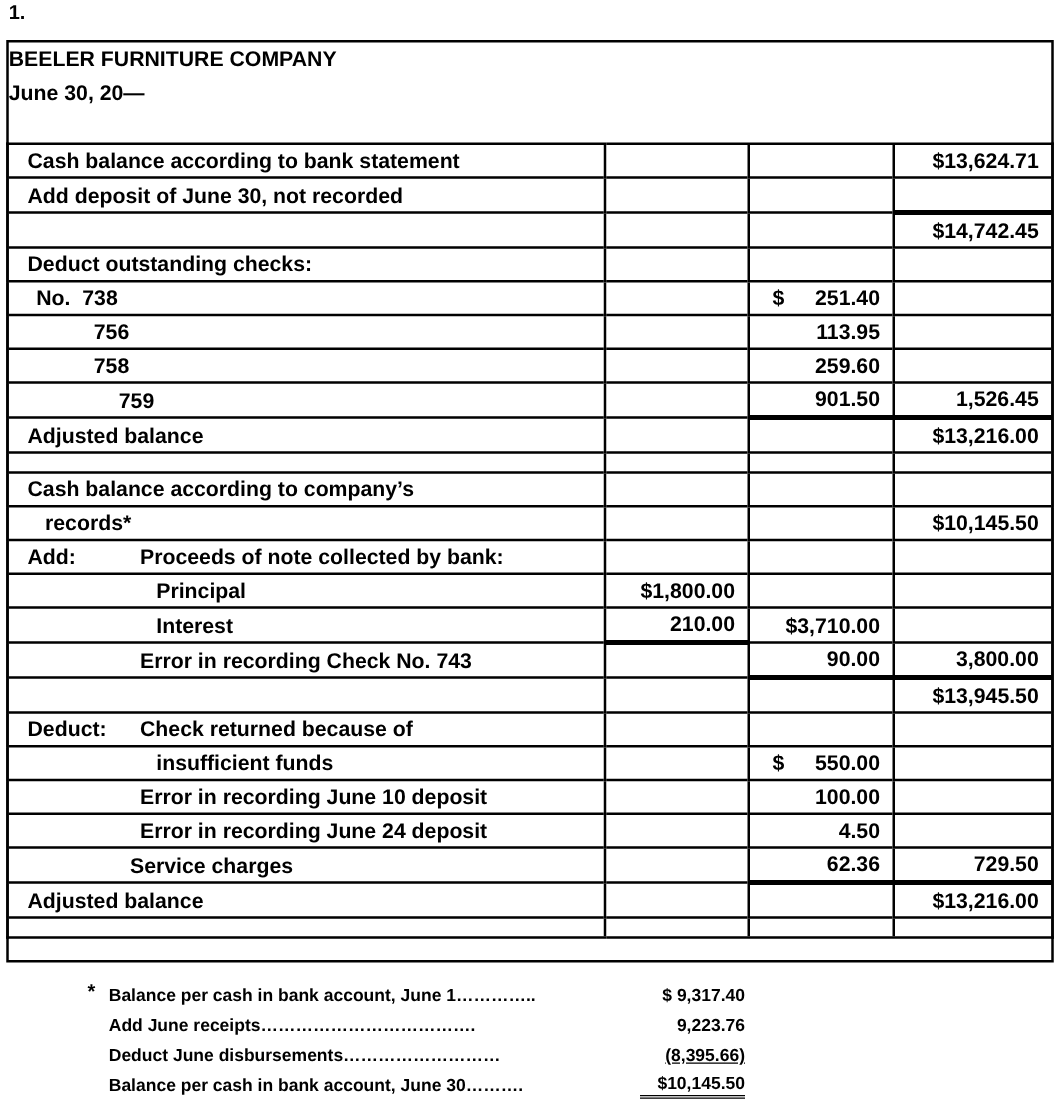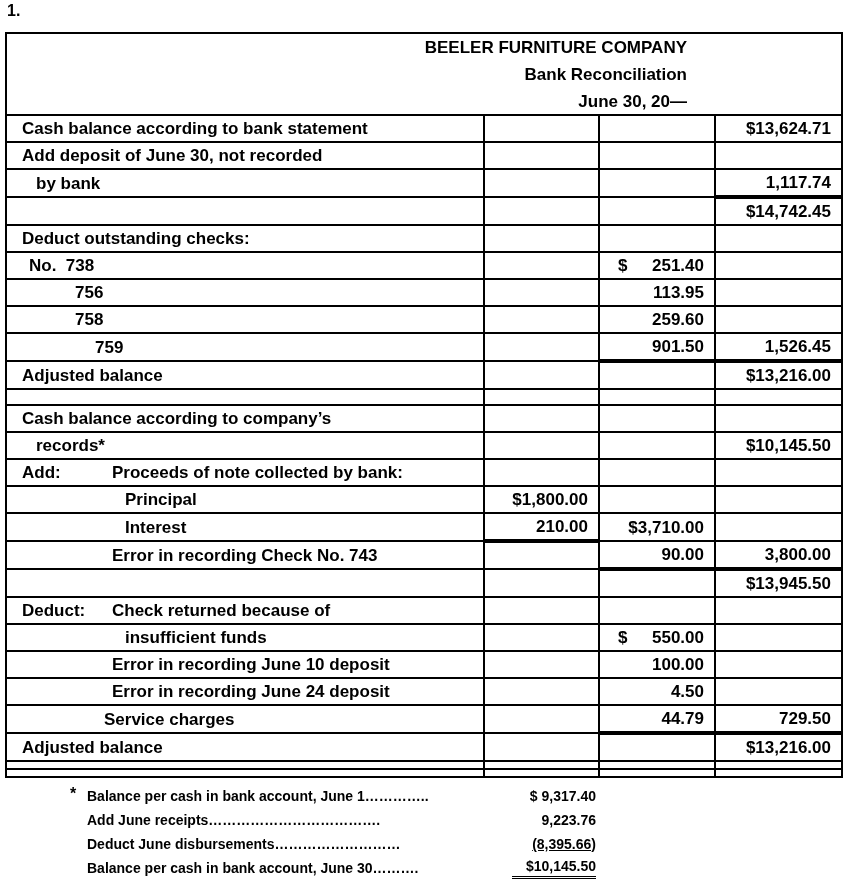--- a/index.html
+++ b/index.html
@@ -7,21 +7,21 @@
       width: 846px; height: 881px; position: relative; overflow: hidden;
       font-family: "Liberation Sans", "DejaVu Sans", sans-serif;
       color: #000000; font-weight: bold;
     }
     .problem-num { position: absolute; left: 7px; top: 2px; font-size: 16px; font-weight: bold; }
     .frame {
       position: absolute; left: 5px; top: 32px; width: 834px; height: 734px;
       border: 2px solid #000;
     }
     .header {
-      position: absolute; left: 0; top: 0; width: 680px; height: 80px; text-align: right;
+      position: absolute; left: 0; top: 0; width: 680px; height: 80px; text-align: left;
     }
     .header div { font-size: 17px; line-height: 27px; }
     .header .h1 { margin-top: 0px; }
     table.grid {
       position: absolute; left: -2px; top: 80px;
       width: 836px; border-collapse: collapse; table-layout: fixed;
     }
     table.grid td {
       border-top: 2px solid #000; border-left: 2px solid #000;
       height: 25px; padding: 0; font-size: 17px; line-height: 25px;
@@ -48,21 +48,20 @@
     .fn-val.dbl { border-bottom: 3px double #000; line-height: 20px; }
   </style>
 </head>
 <body>
 
 <div class="problem-num">1.</div>
 
 <div class="frame">
   <div class="header">
     <div class="h1">BEELER FURNITURE COMPANY</div>
-    <div>Bank Reconciliation</div>
     <div>June 30, 20—</div>
   </div>
 
   <table class="grid">
     <colgroup>
       <col style="width:478px">
         <col style="width:115px">
         <col style="width:116px">
         <col style="width:127px">
     </colgroup>
@@ -74,26 +73,20 @@
           <td></td>
       <td class="num">$13,624.71</td>
     </tr>
     <tr>
       <td class="lbl">Add deposit of June 30, not recorded</td>
       <td></td>
           <td></td>
           <td></td>
     </tr>
     <tr>
-      <td class="lbl ind1" style="padding-left:29px !important">by bank</td>
-      <td></td>
-          <td></td>
-      <td class="num">1,117.74</td>
-    </tr>
-    <tr>
       <td></td>
           <td></td>
           <td></td>
       <td class="num thick-top">$14,742.45</td>
     </tr>
     <tr>
       <td class="lbl">Deduct outstanding checks:</td>
       <td></td>
           <td></td>
           <td></td>
@@ -199,21 +192,21 @@
     </tr>
     <tr>
       <td class="lbl" style="padding-left:105px">Error in recording June 24 deposit</td>
       <td></td>
       <td class="num">4.50</td>
       <td></td>
     </tr>
     <tr>
       <td class="lbl" style="padding-left:97px">Service charges</td>
       <td></td>
-      <td class="num">44.79</td>
+      <td class="num">62.36</td>
       <td class="num">729.50</td>
     </tr>
     <tr>
       <td class="lbl">Adjusted balance</td>
       <td></td>
       <td class="thick-top"></td>
       <td class="num thick-top">$13,216.00</td>
     </tr>
     <tr class="spacer-end">
       <td></td>

